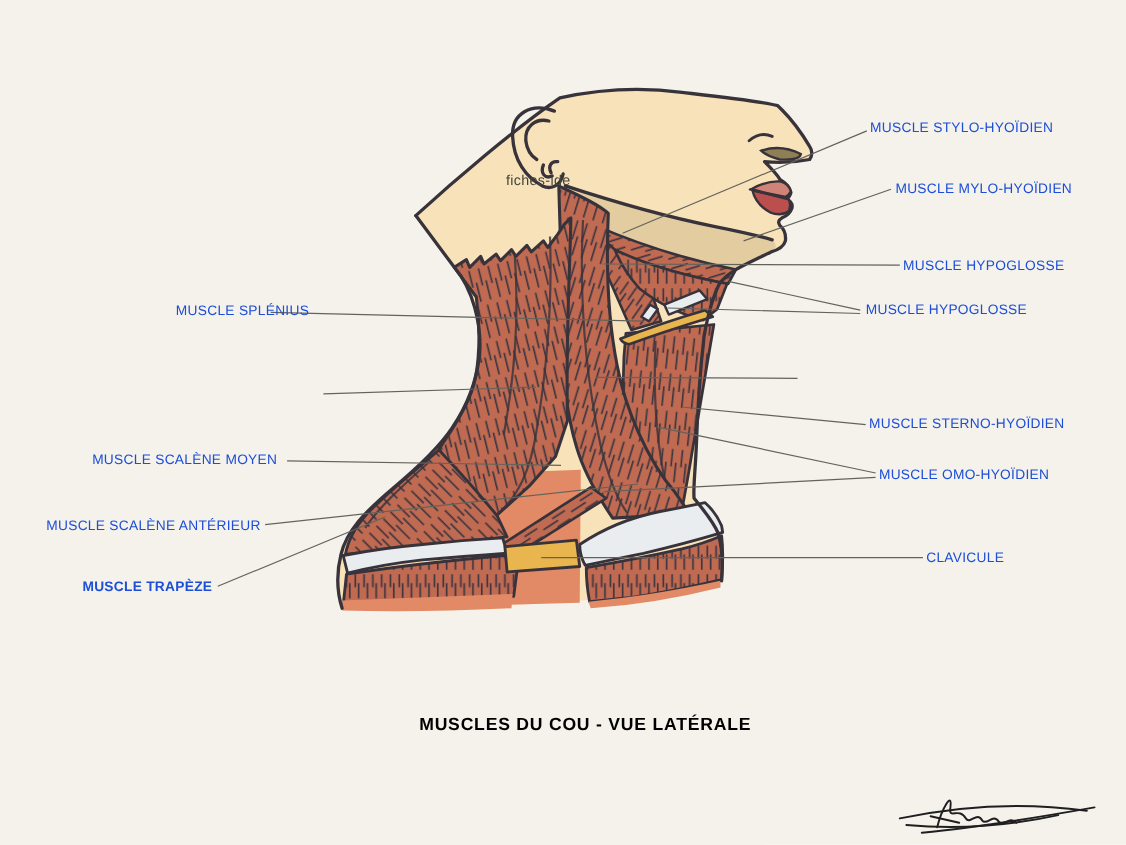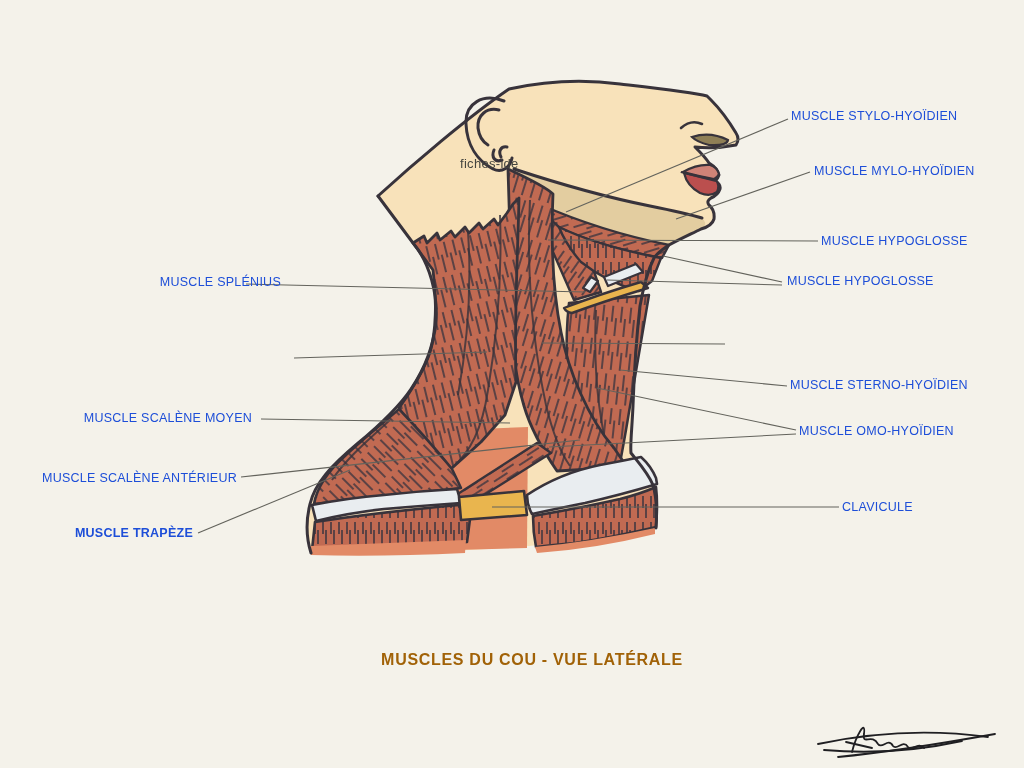--- a/index.html
+++ b/index.html
@@ -26,21 +26,21 @@
   .lab-r4{top:336px;left:729px;}
   .lab-r5{top:378px;left:790px;}
   .lab-r6{top:424px;left:799px;}
   .lab-r7{top:500px;left:842px;}
   #watermark{
     position:absolute;left:420px;top:156px;
     font-size:13px;color:#45453f;letter-spacing:.3px;margin-left:40px;
   }
   #title{
     position:absolute;left:532px;top:651px;transform:translateX(-50%);
-    font-size:16px;font-weight:600;letter-spacing:.7px;color:#a16207;white-space:nowrap;
+    font-size:16px;font-weight:600;letter-spacing:.7px;color:#000000;white-space:nowrap;
   }
 </style>
 </head>
 <body>
 
 <div id="stage">
 
   <svg id="art" viewBox="0 0 1024 768" xmlns="http://www.w3.org/2000/svg">
     <defs>
       <pattern id="p_a" patternUnits="userSpaceOnUse" width="9" height="34" patternTransform="rotate(-14)">

